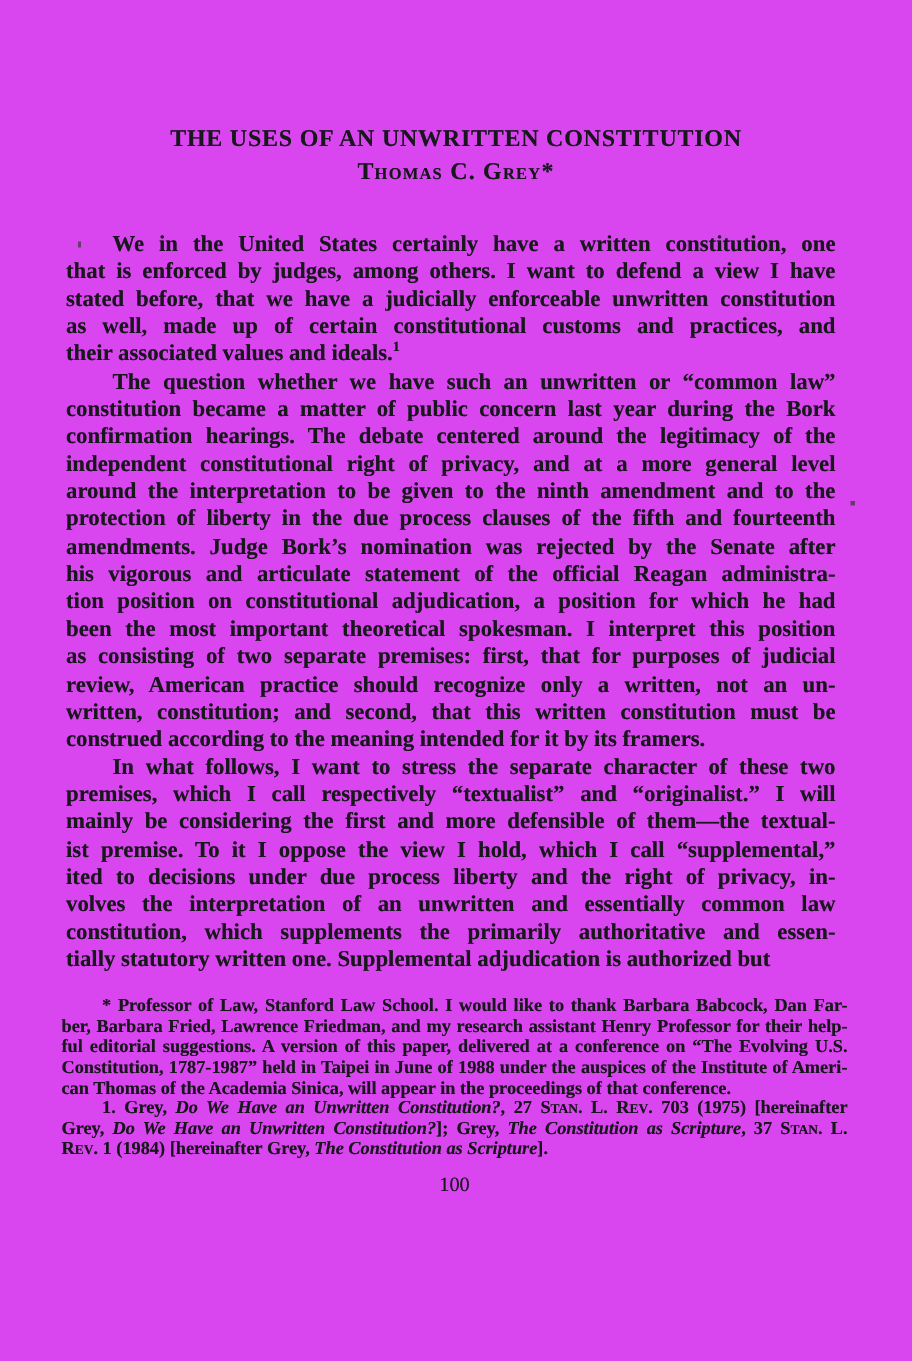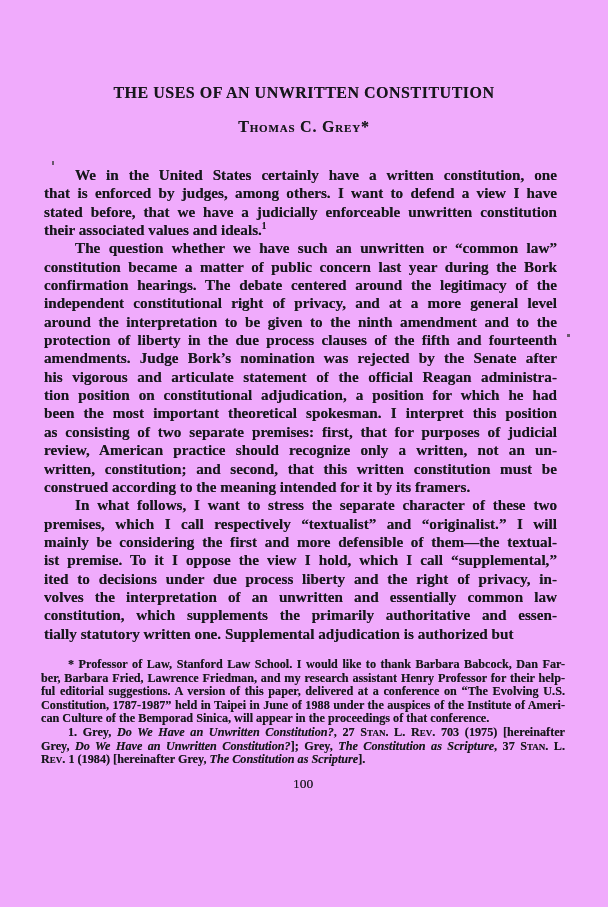--- a/index.html
+++ b/index.html
@@ -18,21 +18,21 @@
   }
   .title {
     margin: 0;
     padding-top: 84px;
     text-align: center;
     font-size: 16px;
     font-weight: 700;
     letter-spacing: 0.5px;
   }
   .author {
-    margin-top: 16px;
+    margin-top: 4px;
     text-align: center;
     font-variant: small-caps;
     font-weight: 700;
     font-size: 16px;
     letter-spacing: 0.8px;
   }
   .body-text {
     margin: 30px 0 0 44px;
     width: 513px;
     font-size: 15.2px;
@@ -69,33 +69,34 @@
     position: absolute;
     background: #3c3c3c;
     opacity: 0.75;
   }
   .speck.s1 { left: 52px;  top: 161px; width: 1.5px; height: 4px; }
   .speck.s2 { left: 567px; top: 334px; width: 3px;   height: 3px; }
 </style>
 </head>
 <body>
 
-<div class="page" style="background: #f0abfc; color: rgb(23, 23, 28);">
+<div class="page" style="background: #d946ef; color: rgb(23, 23, 28);">
   <div class="speck s1"></div>
   <div class="speck s2"></div>
 
   <h1 class="title">THE USES OF AN UNWRITTEN CONSTITUTION</h1>
 
   <div class="author">Thomas C. Grey*</div>
 
   <div class="body-text">
       <div>
         <div class="line indent"><span>We in the United States certainly have a written constitution, one</span></div>
         <div class="line"><span>that is enforced by judges, among others. I want to defend a view I have</span></div>
         <div class="line"><span>stated before, that we have a judicially enforceable unwritten constitution</span></div>
+        <div class="line"><span>as well, made up of certain constitutional customs and practices, and</span></div>
         <div class="line last"><span>their associated values and ideals.</span><span class="st-sup">1</span></div>
       </div>
       <div>
         <div class="line indent"><span>The question whether we have such an unwritten or “common law”</span></div>
         <div class="line"><span>constitution became a matter of public concern last year during the Bork</span></div>
         <div class="line"><span>confirmation hearings. The debate centered around the legitimacy of the</span></div>
         <div class="line"><span>independent constitutional right of privacy, and at a more general level</span></div>
         <div class="line"><span>around the interpretation to be given to the ninth amendment and to the</span></div>
         <div class="line"><span>protection of liberty in the due process clauses of the fifth and fourteenth</span></div>
         <div class="line"><span>amendments. Judge Bork’s nomination was rejected by the Senate after</span></div>
@@ -118,21 +119,21 @@
         <div class="line last"><span>tially statutory written one. Supplemental adjudication is authorized but</span></div>
       </div>
     </div>
 
   <div class="footnotes">
       <div>
         <div class="line indent"><span>* Professor of Law, Stanford Law School. I would like to thank Barbara Babcock, Dan Far-</span></div>
         <div class="line"><span>ber, Barbara Fried, Lawrence Friedman, and my research assistant Henry Professor for their help-</span></div>
         <div class="line"><span>ful editorial suggestions. A version of this paper, delivered at a conference on “The Evolving U.S.</span></div>
         <div class="line"><span>Constitution, 1787-1987” held in Taipei in June of 1988 under the auspices of the Institute of Ameri-</span></div>
-        <div class="line last"><span>can Culture of the Bemporad Sinica, will appear in the proceedings of that conference.</span></div>
+        <div class="line last"><span>can Thomas of the Academia Sinica, will appear in the proceedings of that conference.</span></div>
       </div>
       <div>
         <div class="line indent"><span>1. Grey, </span><span class="st-i">Do We Have an Unwritten Constitution?</span><span>, 27 </span><span class="st-sc">Stan. L. Rev.</span><span> 703 (1975) [hereinafter</span></div>
         <div class="line"><span>Grey, </span><span class="st-i">Do We Have an Unwritten Constitution?</span><span>]; Grey, </span><span class="st-i">The Constitution as Scripture</span><span>, 37 </span><span class="st-sc">Stan. L.</span></div>
         <div class="line last"><span class="st-sc">Rev.</span><span> 1 (1984) [hereinafter Grey, </span><span class="st-i">The Constitution as Scripture</span><span>].</span></div>
       </div>
     </div>
 
   <div class="page-number">100</div>
 </div>

